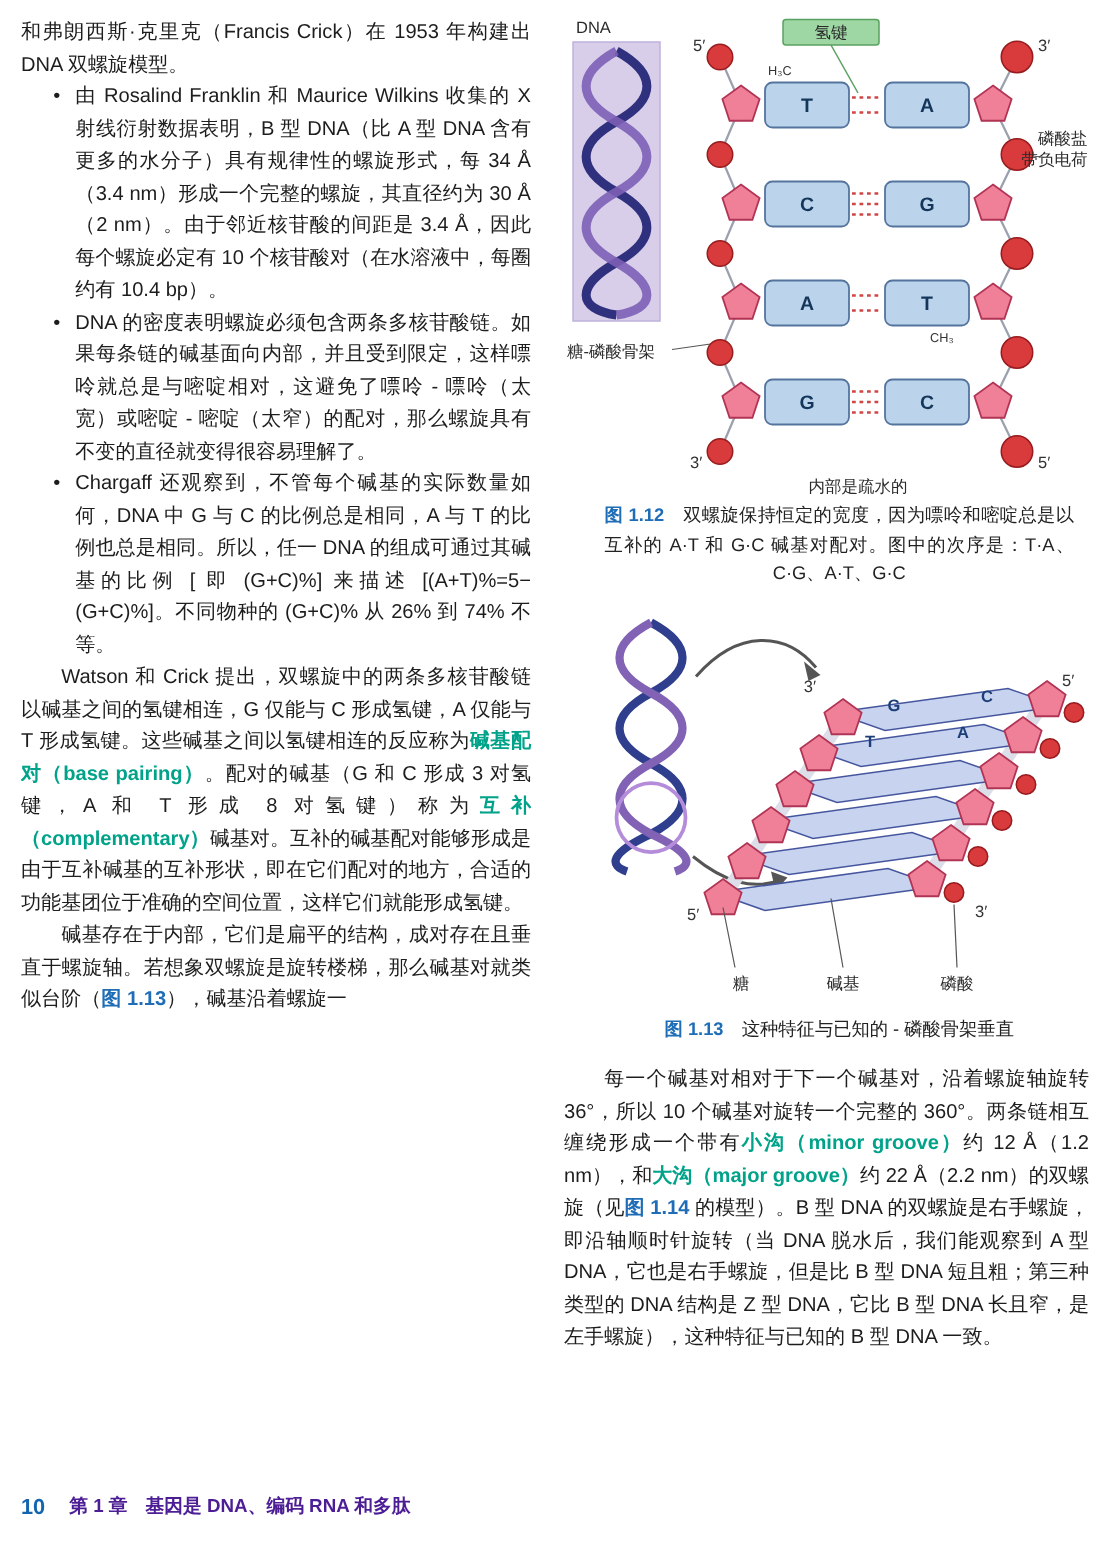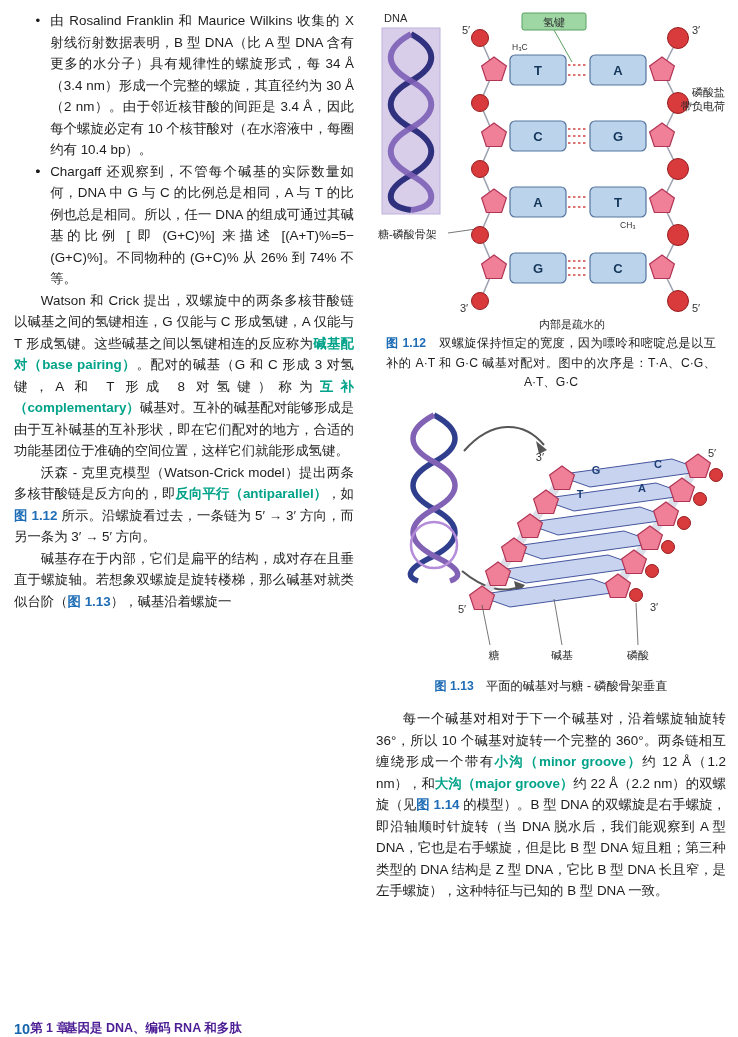--- a/index.html
+++ b/index.html
@@ -16,22 +16,22 @@
   .col-right { flex:1; height:988px; overflow:hidden; }
   p.para { margin:0; }
   p.indent { text-indent:2em; }
   ul.bullets { list-style:none; margin:0 0 0 1.6em; padding:0; }
   ul.bullets li { position:relative; padding-left:1.1em; }
   ul.bullets li .marker { position:absolute; left:0; top:0; }
   .seg-term { color:#00a389; font-weight:700; }
   .seg-fig { color:#1e6db6; font-weight:700; }
   .seg-figcap { color:#1e6db6; font-weight:700; }
   figure.fig { margin:0; }
-  p.caption { font-size:12.2px; line-height:19.5px; text-align:justify; text-align-last:center; margin:4px 10px 12px 10px; color:#222; }
-  .footer { position:absolute; left:14px; bottom:0; display:flex; align-items:center; }
+  p.caption { font-size:12.2px; line-height:19.5px; text-align:justify; text-align-last:center; margin:4px 10px 12px 27px; color:#222; }
+  .footer { position:absolute; left:14px; bottom:24px; display:flex; align-items:center; gap:16px; }
   .footer .pagenum { color:#1565ae; font-weight:700; font-size:14.5px; }
   .footer .chapter, .footer .chapter-title { color:#4c1d95; font-weight:700; font-size:12.5px; }
   .footer .chapter-title { margin-left:-4px; }
   
   svg { display:block; font-family:"Liberation Sans","DejaVu Sans",sans-serif; }
   .svt { font-size:11px; fill:#2a2a2a; }
   .svt-sm { font-size:8.5px; fill:#333; }
   .svt-end { font-size:11px; fill:#333; }
   .bk { fill:none; stroke:#9aa0ae; stroke-width:1.5; }
   .phos { fill:#d93a3c; stroke:#971c1e; stroke-width:1; }
@@ -43,35 +43,36 @@
   .leader { stroke:#555; stroke-width:0.8; }
   .arrowline { fill:none; stroke:#555; stroke-width:2; }
 </style>
 </head>
 <body>
 
 <div class="page">
   <div class="columns">
 
     <div class="col col-left">
+      <p class="para"><span>和弗朗西斯·克里克（Francis Crick）在 1953 年构建出 DNA 双螺旋模型。</span></p>
       <ul class="bullets">
         <li>
           <span class="marker">•</span>
           <span class="btext"><span>由 Rosalind Franklin 和 Maurice Wilkins 收集的 X 射线衍射数据表明，B 型 DNA（比 A 型 DNA 含有更多的水分子）具有规律性的螺旋形式，每 34 Å（3.4 nm）形成一个完整的螺旋，其直径约为 30 Å（2 nm）。由于邻近核苷酸的间距是 3.4 Å，因此每个螺旋必定有 10 个核苷酸对（在水溶液中，每圈约有 10.4 bp）。</span></span>
         </li>
         <li>
           <span class="marker">•</span>
+          <span class="btext"><span>DNA 的密度表明螺旋必须包含两条多核苷酸链。如果每条链的碱基面向内部，并且受到限定，这样嘌呤就总是与嘧啶相对，这避免了嘌呤 - 嘌呤（太宽）或嘧啶 - 嘧啶（太窄）的配对，那么螺旋具有不变的直径就变得很容易理解了。</span></span>
         </li>
         <li>
           <span class="marker">•</span>
           <span class="btext"><span>Chargaff 还观察到，不管每个碱基的实际数量如何，DNA 中 G 与 C 的比例总是相同，A 与 T 的比例也总是相同。所以，任一 DNA 的组成可通过其碱基的比例 [ 即 (G+C)%] 来描述 [(A+T)%=5−(G+C)%]。不同物种的 (G+C)% 从 26% 到 74% 不等。</span></span>
         </li>
       </ul>
       <p class="para indent"><span>Watson 和 Crick 提出，双螺旋中的两条多核苷酸链以碱基之间的氢键相连，G 仅能与 C 形成氢键，A 仅能与 T 形成氢键。这些碱基之间以氢键相连的反应称为</span><span class="seg-term">碱基配对（base pairing）</span><span>。配对的碱基（G 和 C 形成 3 对氢键，A 和 T 形成 8 对氢键）称为</span><span class="seg-term">互补（complementary）</span><span>碱基对。互补的碱基配对能够形成是由于互补碱基的互补形状，即在它们配对的地方，合适的功能基团位于准确的空间位置，这样它们就能形成氢键。</span></p>
-      <p class="para indent"><span>沃森 - 克里克模型（Watson-Crick model）提出两条多核苷酸链是反方向的，即</span><span class="seg-term">反向平行（antiparallel）</span><span>，如</span><span class="seg-fig">图 1.12</span><span> 所示。沿螺旋看过去，一条链为 5′ → 3′ 方向，而另一条为 3′ → 5′ 方向。</span></p>
       <p class="para indent"><span>碱基存在于内部，它们是扁平的结构，成对存在且垂直于螺旋轴。若想象双螺旋是旋转楼梯，那么碱基对就类似台阶（</span><span class="seg-fig">图 1.13</span><span>），碱基沿着螺旋一</span></p>
     </div>
 
     <div class="col col-right">
 
       <figure class="fig">
         <svg viewBox="0 0 350 320" width="350" height="320">
           <defs>
             <polygon id="penta" points="0,-13 12.4,-4 7.6,10.5 -7.6,10.5 -12.4,-4"></polygon>
           </defs>
@@ -222,21 +223,21 @@
           <text class="svt-end" x="274" y="206">3′</text>
 
           <line class="leader" x1="114" y1="240" x2="106" y2="200"></line>
           <line class="leader" x1="186" y1="240" x2="178" y2="194"></line>
           <line class="leader" x1="262" y1="240" x2="260" y2="198"></line>
           <text class="svt" x="118" y="254" text-anchor="middle">糖</text>
           <text class="svt" x="186" y="254" text-anchor="middle">碱基</text>
           <text class="svt" x="262" y="254" text-anchor="middle">磷酸</text>
         </svg>
       </figure>
-      <p class="caption"><span class="seg-figcap">图 1.13</span><span>　平面的碱基对与糖 - 磷酸骨架垂直</span></p>
+      <p class="caption"><span class="seg-figcap">图 1.13</span><span>　这种特征与已知的 - 磷酸骨架垂直</span></p>
 
       <p class="para indent"><span>每一个碱基对相对于下一个碱基对，沿着螺旋轴旋转 36°，所以 10 个碱基对旋转一个完整的 360°。两条链相互缠绕形成一个带有</span><span class="seg-term">小沟（minor groove）</span><span>约 12 Å（1.2 nm），和</span><span class="seg-term">大沟（major groove）</span><span>约 22 Å（2.2 nm）的双螺旋（见</span><span class="seg-fig">图 1.14</span><span> 的模型）。B 型 DNA 的双螺旋是右手螺旋，即沿轴顺时针旋转（当 DNA 脱水后，我们能观察到 A 型 DNA，它也是右手螺旋，但是比 B 型 DNA 短且粗；第三种类型的 DNA 结构是 Z 型 DNA，它比 B 型 DNA 长且窄，是左手螺旋），这种特征与已知的 B 型 DNA 一致。</span></p>
     </div>
   </div>
 
   <div class="footer">
     <span class="pagenum">10</span>
     <span class="chapter">第 1 章</span>
     <span class="chapter-title">基因是 DNA、编码 RNA 和多肽</span>
   </div>

